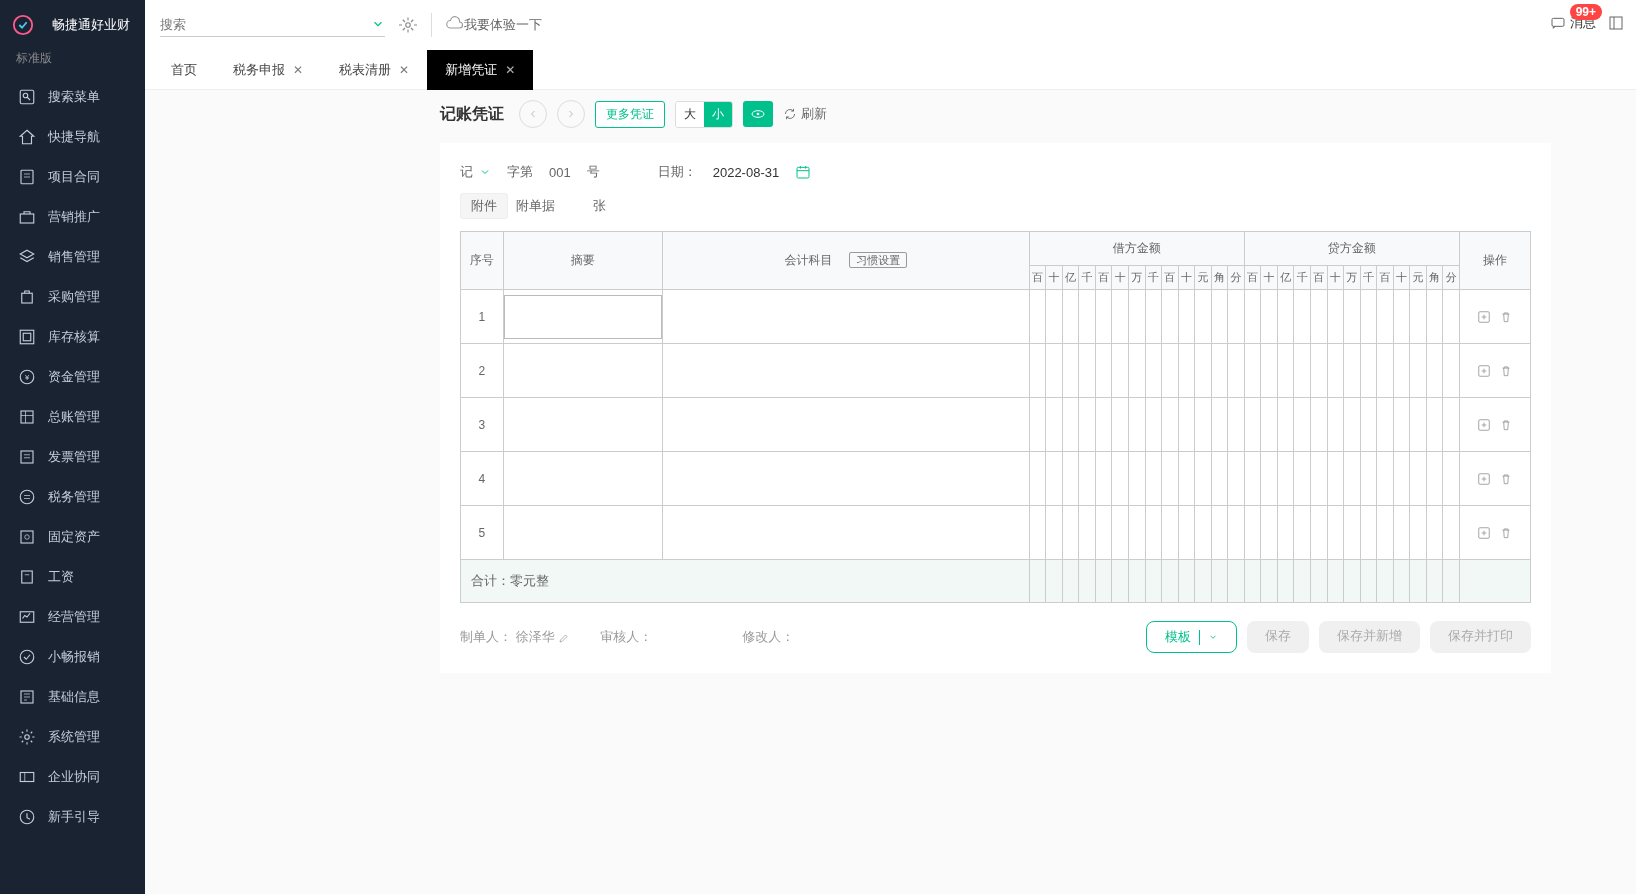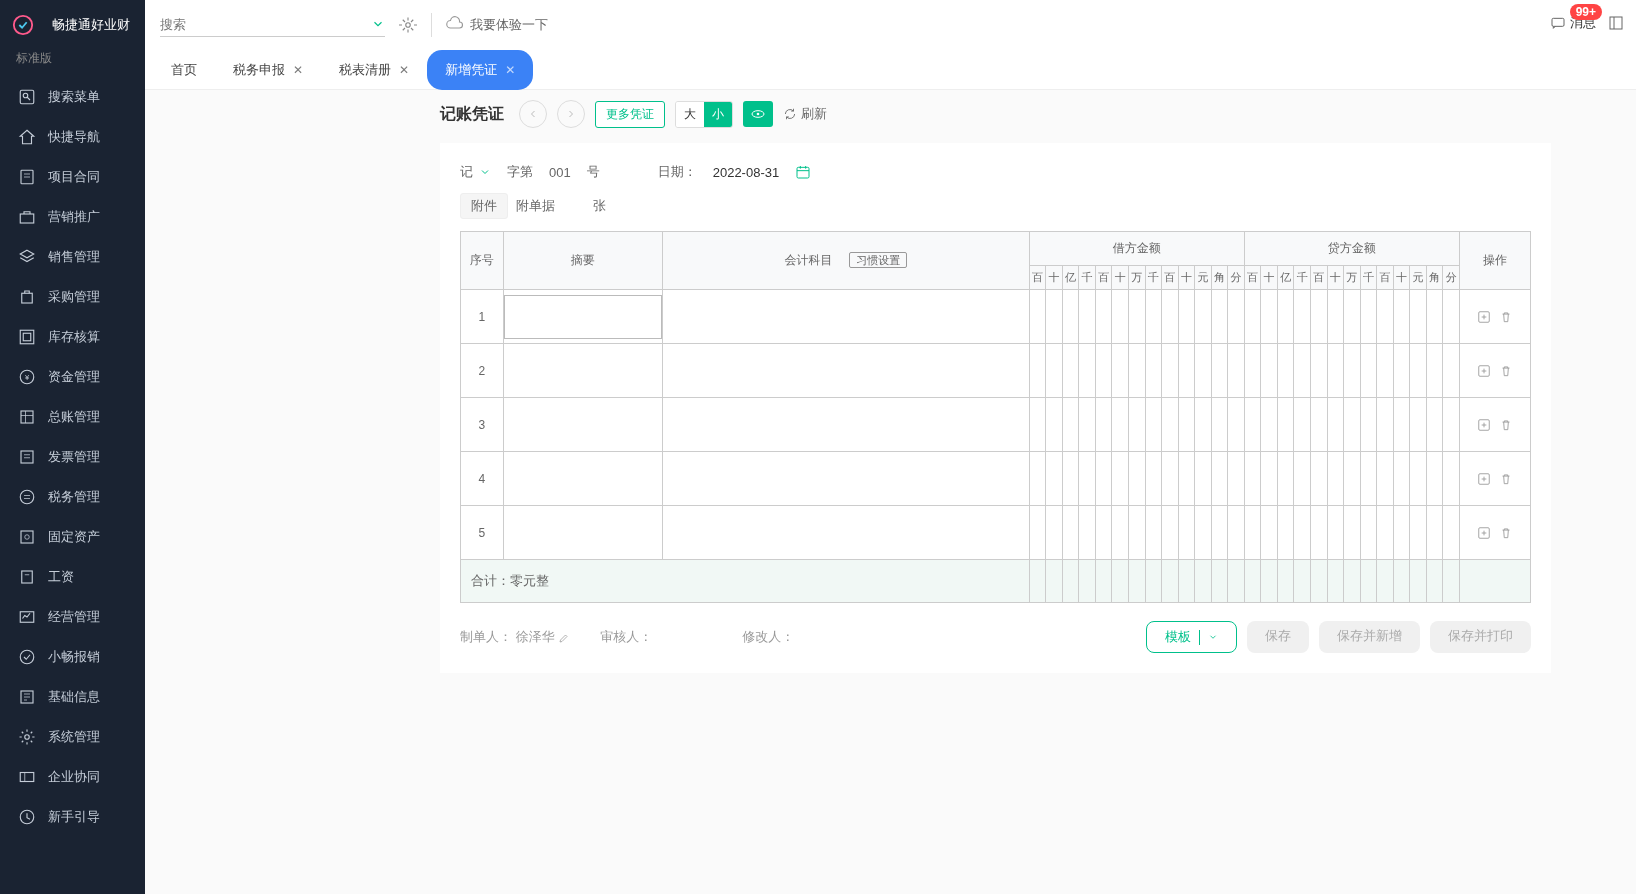--- a/index.html
+++ b/index.html
@@ -18,32 +18,32 @@
     
     .main { flex: 1; display: flex; flex-direction: column; background: #fff; }
     
     
     .topbar { height: 50px; display: flex; align-items: center; padding: 0 15px; gap: 14px; border-bottom: 1px solid transparent; }
     .search-box { flex: 0 0 225px; display: flex; align-items: center; border-bottom: 1px solid #ccc; padding: 4px 0; justify-content: space-between; }
     .search-input { border: none; outline: none; font-size: 13px; width: 180px; }
     .chevron-icon { width: 14px; height: 14px; }
     .gear-icon { width: 18px; height: 18px; cursor: pointer; color: #666; }
     .divider { width: 1px; height: 24px; background: #ddd; }
-    .experience-btn { display: flex; gap: 6px; cursor: pointer; color: #666; }
+    .experience-btn { display: flex; cursor: pointer; color: #666; }
     .cloud-icon { width: 18px; height: 18px; fill: #999; }
     
     .topbar-right { position: absolute; right: 12px; top: 14px; display: flex; align-items: center; gap: 12px; }
     .msg-btn { display: flex; align-items: center; gap: 4px; cursor: pointer; }
     .badge { position: absolute; top: -10px; right: -6px; background: #ff4444; color: #fff; font-size: 12px; padding: 1px 6px; border-radius: 8px; font-weight: bold; }
     .msg-wrap { position: relative; }
     
     
     .tabs { height: 40px; display: flex; align-items: center; padding: 0 8px; border-bottom: 1px solid #eee; }
     .tab { padding: 0 18px; height: 40px; display: flex; align-items: center; gap: 8px; cursor: pointer; font-size: 13px; color: #444; }
-    .tab.active { background: #3b82f6; color: #fff; border-radius: 15px; }
+    .tab.active { background: #000000; color: #fff; }
     .tab-close { font-size: 12px; opacity: 0.7; }
     
     
     .content { flex: 1; padding: 10px 15px; background: #fafafa; overflow-y: auto; }
     
     .voucher-toolbar { display: flex; align-items: center; gap: 10px; margin-bottom: 15px; margin-left: 280px; }
     .page-title { font-size: 16px; font-weight: bold; margin-right: 5px; }
     .nav-circle { width: 28px; height: 28px; border: 1px solid #ddd; border-radius: 50%; display: flex; align-items: center; justify-content: center; cursor: pointer; color: #bbb; }
     .btn-outline { border: 1px solid #00c08b; color: #00c08b; padding: 4px 10px; border-radius: 3px; cursor: pointer; font-size: 12px; background: #fff; }
     .size-toggle { display: flex; border: 1px solid #ddd; border-radius: 3px; overflow: hidden; }

